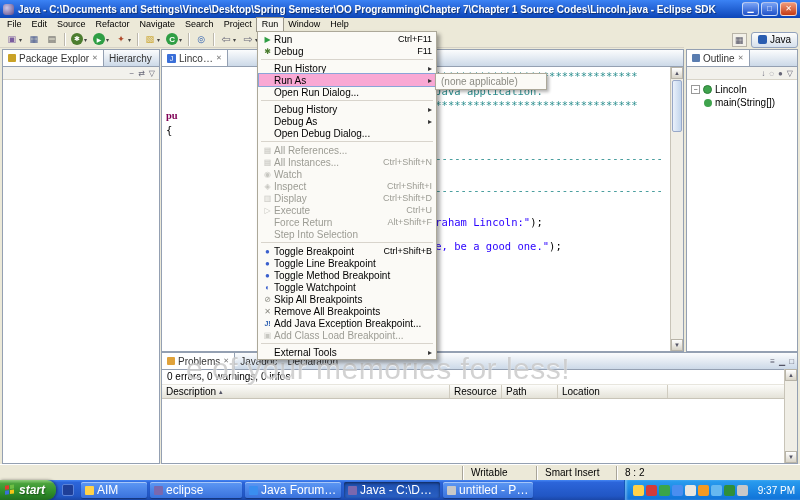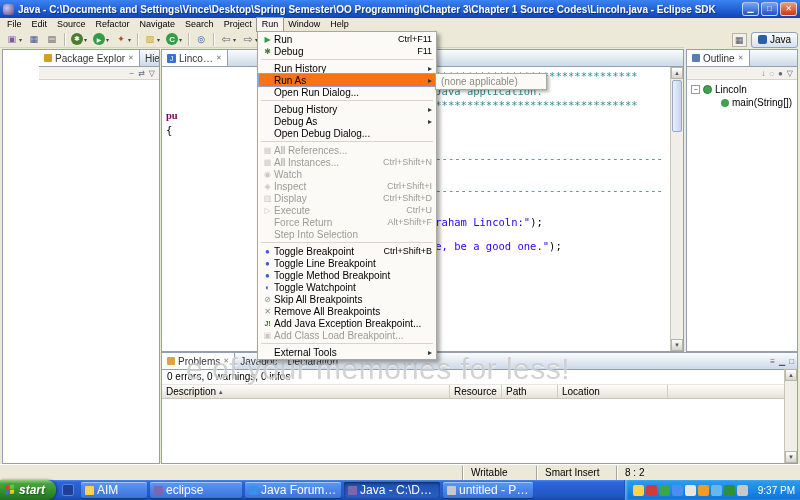--- a/index.html
+++ b/index.html
@@ -43,21 +43,21 @@
   
   .panel{position:absolute;border:1px solid #94a0b2;background:#fff;overflow:hidden;}
   .view-tabs{height:17px;display:flex;align-items:stretch;background:linear-gradient(180deg,#fbfcfd,#ccd9e8);border-bottom:1px solid #94a0b2;font-size:10px;}
   .vtab{display:flex;align-items:center;gap:3px;padding:0 5px;color:#333;white-space:nowrap;}
   .vtab.active{background:#fff;border-right:1px solid #94a0b2;}
   .tclose{font-size:7px;color:#777;}
   .vt-ic{width:8px;height:8px;border-radius:1px;flex:none;}
   .vt-actions{margin-left:auto;display:flex;align-items:center;gap:4px;padding-right:3px;color:#556;font-size:8px;}
   .view-toolbar{height:13px;display:flex;justify-content:flex-end;align-items:center;gap:4px;padding-right:4px;background:#f2f1ec;border-bottom:1px solid #d8d4c8;color:#667;font-size:8px;}
 
-  #left-panel{left:2px;top:49px;width:158px;height:415px;padding-left:36px;}
+  #left-panel{left:2px;top:49px;width:158px;height:415px;}
   #editor-panel{left:161px;top:49px;width:523px;height:303px;}
   #outline-panel{left:686px;top:49px;width:112px;height:303px;}
   #bottom-panel{left:161px;top:352px;width:637px;height:112px;}
 
   
   .etab-ic{width:9px;height:9px;border-radius:1px;background:#3a6fd8;color:#fff;font-size:7px;line-height:9px;text-align:center;flex:none;}
   .etab-label{max-width:34px;overflow:hidden;text-overflow:ellipsis;}
   .code-layer{position:absolute;left:0;top:17px;right:13px;bottom:0;background:#fff;}
   .frag{position:absolute;font-family:"DejaVu Sans Mono",monospace;font-size:10.5px;white-space:pre;line-height:12px;}
   .c-comment{color:var(--comment,#2d8f8f);}
@@ -83,21 +83,21 @@
   .sort{font-size:7px;color:#556;}
   .problems-body{position:absolute;left:0;top:46px;right:13px;bottom:0;background:#fff;}
   #bottom-panel .vscroll{top:16px;}
 
   
   .watermark{position:absolute;left:186px;top:352px;z-index:35;font-size:30px;letter-spacing:.5px;color:#cbcbcb;opacity:.85;white-space:nowrap;text-shadow:0 1px 1px #fff;pointer-events:none;}
 
   
   .menu{position:absolute;left:193px;top:31px;width:180px;background:#fbfaf6;border:1px solid #aca899;box-shadow:3px 3px 4px rgba(0,0,0,.35);z-index:60;padding:1px;}
   .m-item{display:flex;align-items:center;height:12px;font-size:10px;padding:0 3px 0 2px;white-space:nowrap;}
-  .m-item.hl{background:#f97316;outline:1px solid #8aa4d8;}
+  .m-item.hl{background:#f9a8d4;outline:1px solid #8aa4d8;}
   .m-item.disabled{color:#9c9c94;}
   .m-item.disabled .m-ic{opacity:.45;}
   .m-ic{width:13px;display:inline-flex;align-items:center;justify-content:center;font-size:8px;flex:none;}
   .m-label{flex:1;}
   .m-sc{margin-left:8px;font-size:9px;text-align:right;}
   .m-arrow{width:8px;text-align:right;font-size:8px;color:#333;}
   .m-sep{height:1px;background:#d8d4cc;margin:2px 2px;}
   .mi-run{color:#2f9e44;} .mi-debug{color:#4c7d2f;}
   .mi-breakpoint,.mi-watchpoint{color:#3a5fcd;}
   .mi-skip,.mi-remove,.mi-classload,.mi-refs,.mi-watch,.mi-inspect,.mi-display,.mi-execute{color:#8a8a82;}
@@ -130,21 +130,21 @@
   .tray-ic{width:11px;height:11px;border-radius:2px;flex:none;}
   .tray-time{color:#fff;font-size:10px;margin-left:4px;white-space:nowrap;}
 </style>
 </head>
 <body>
 
 <div id="screen">
 
   <div class="titlebar">
     <span class="app-icon"></span>
-    <span class="title-text">Java - C:\Documents and Settings\Vince\Desktop\Spring Semester\OO Programming\Chapter 3\Chapter 1 Source Codes\Lincoln.java - Eclipse SDK</span>
+    <span class="title-text">Java - C:\Documents and Settings\Vince\Desktop\Spring Semester\OO Programming\Chapter 7\Chapter 1 Source Codes\Lincoln.java - Eclipse SDK</span>
     <span class="winbtns">
       <span class="wb min">▁</span>
       <span class="wb max">□</span>
       <span class="wb close">✕</span>
     </span>
   </div>
 
   <div class="menubar" id="menubar">
       <span class="mb-item">File</span>
       <span class="mb-item">Edit</span>
@@ -273,21 +273,21 @@
       <span>◌</span>
       <span>●</span>
       <span>▽</span>
     </div>
     <div id="outline-tree">
         <div class="ol-row" style="padding-left: 4px;">
           <span class="ol-exp">−</span>
           <span class="ic-class-node"></span>
           <span class="ol-label">Lincoln</span>
         </div>
-        <div class="ol-row" style="padding-left: 34px;">
+        <div class="ol-row" style="padding-left: 17px;">
           <span class="ic-method-node"></span>
           <span class="ol-label">main(String[])</span>
         </div>
       </div>
   </div>
 
   <div class="panel" id="bottom-panel">
     <div class="view-tabs">
       <span class="vtab active">
         <span class="vt-ic" style="background:#e0a23a"></span>

